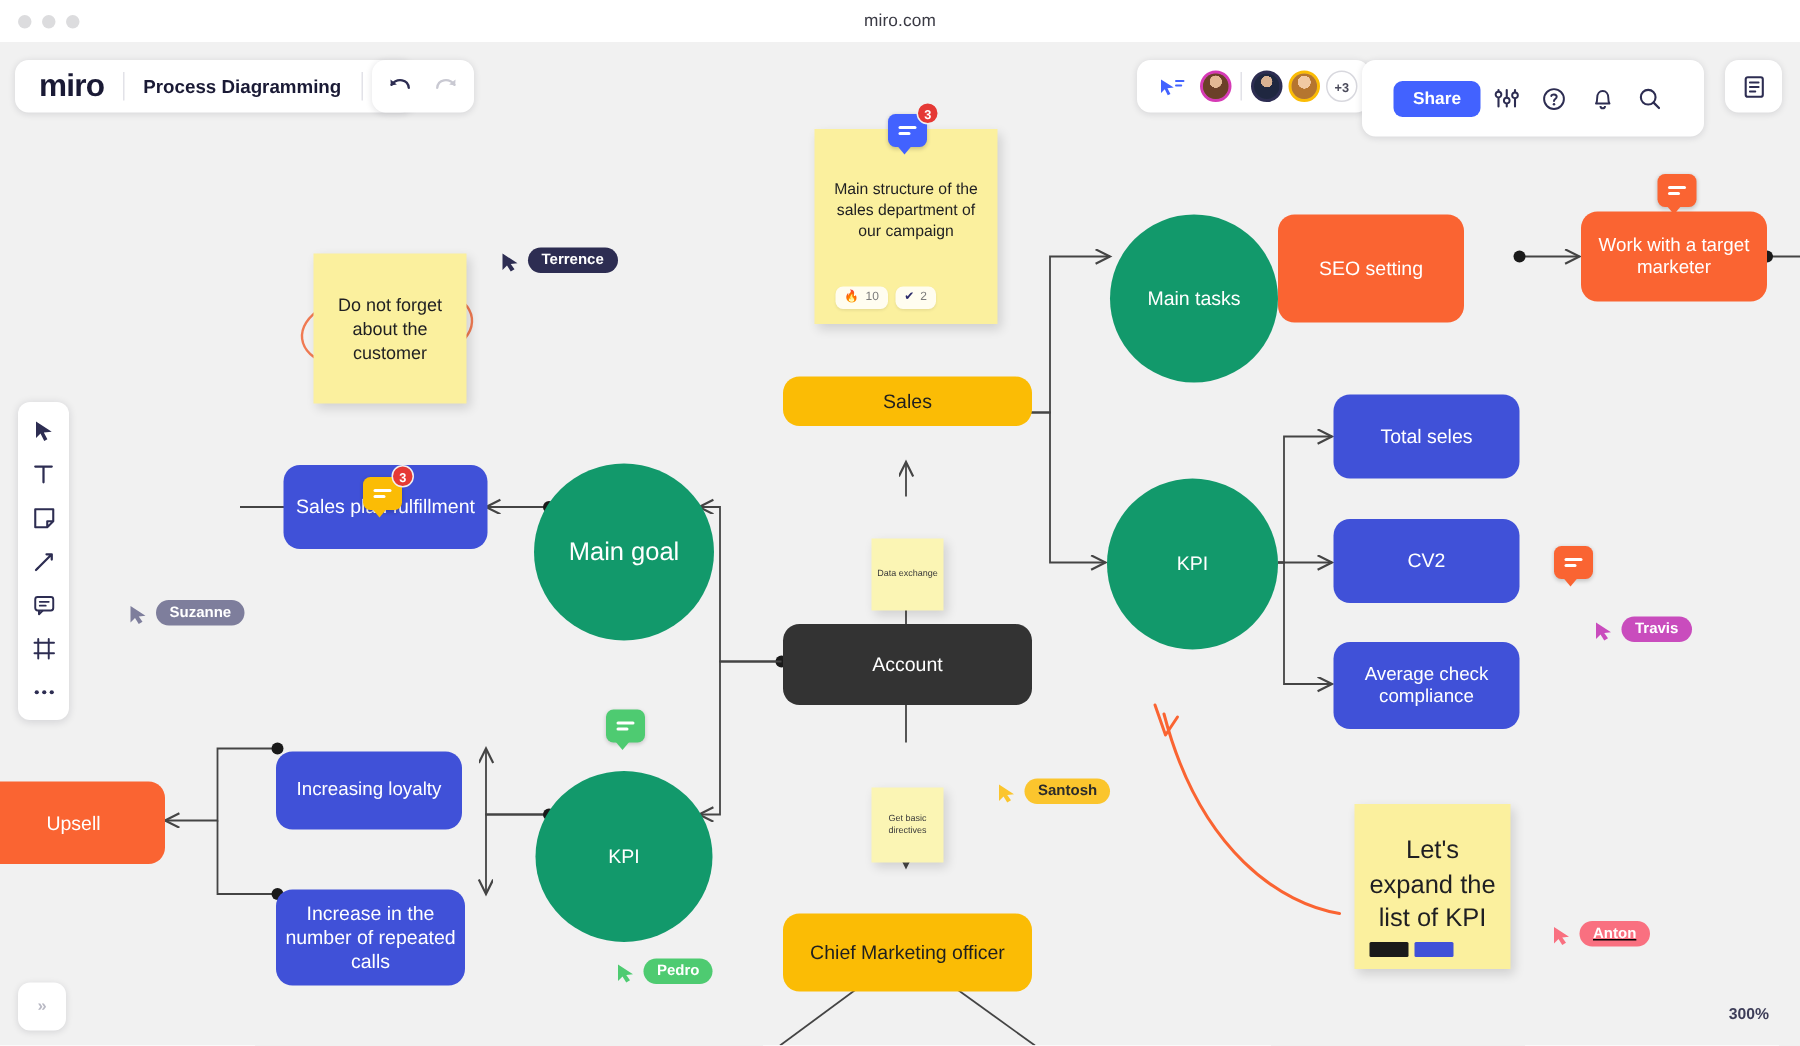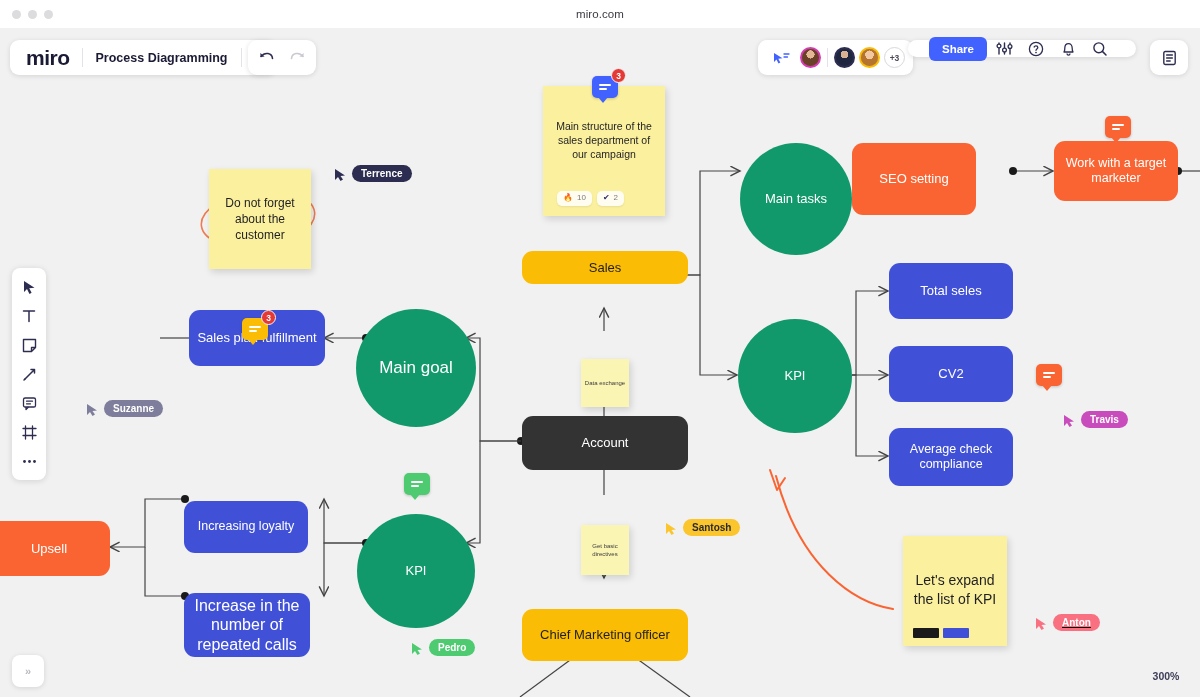--- a/index.html
+++ b/index.html
@@ -45,21 +45,21 @@
   .board-name {
     font-size: 12.5px; font-weight: 700; color: #1a1a35; padding: 0 13px;
     white-space: nowrap;
   }
   .icon-btn {
     width: 30px; height: 30px; display: flex; align-items: center; justify-content: center;
     border-radius: 6px; cursor: pointer;
   }
   #undo-bar { left: 248px; top: 12px; height: 35px; padding: 0 4px; }
   #collab-bar { right: 287px; top: 12px; height: 35px; padding: 0 8px; gap: 4px; }
-  #actions-bar { right: 64px; top: 12px; height: 17px; padding: 0 21px; gap: 2px; }
+  #actions-bar { right: 64px; top: 12px; height: 51px; padding: 0 21px; gap: 2px; }
   #panel-bar   { right: 12px; top: 12px; height: 35px; width: 38px; justify-content: center; }
 
   .avatar {
     width: 21px; height: 21px; border-radius: 50%; border: 2px solid;
     background-size: cover; position: relative; overflow: hidden;
   }
   .av-face { position: absolute; inset: 0; }
   .plus3 {
     width: 21px; height: 21px; border-radius: 50%; background: #fff;
     border: 1px solid #d8d8de; font-size: 8.5px; font-weight: 700; color: #4a4a5a;
@@ -266,21 +266,21 @@
       <span>Account</span>
     </div>
 
     <div class="node circle" style="left:357px;top:486px;width:118px;height:114px;background:#12996b;font-size:13px;">
       <span>KPI</span>
     </div>
 
     <div class="node rrect" style="left:184px;top:473px;width:124px;height:52px;background:#4051d8;font-size:12.5px;padding:0 6px;">
       <span>Increasing loyalty</span>
     </div>
-    <div class="node rrect" style="left:184px;top:565px;width:126px;height:64px;background:#4051d8;font-size:16px;padding:0 6px;">
+    <div class="node rrect" style="left:184px;top:565px;width:126px;height:64px;background:#4051d8;font-size:13px;padding:0 6px;">
       <span>Increase in the number of repeated calls</span>
     </div>
 
     <div class="node rrect" style="left:-62px;top:493px;width:172px;height:55px;background:#fa6432;font-size:13px;padding-left:50px;">
       <span>Upsell</span>
     </div>
 
     <div class="node rrect" style="left:522px;top:581px;width:166px;height:52px;background:#fbbc05;color:#1f1f1f;font-size:13px;">
       <span>Chief Marketing officer</span>
     </div>
@@ -304,21 +304,21 @@
     </div>
 
     <div class="sticky sticky-sm" style="left:581px;top:331px;width:48px;height:48px;background:#fbf5b4;">
       <span>Data exchange</span>
     </div>
 
     <div class="sticky sticky-sm" style="left:581px;top:497px;width:48px;height:50px;background:#fbf5b4;">
       <span>Get basic directives</span>
     </div>
 
-    <div class="sticky" style="left:903px;top:508px;width:104px;height:110px;background:#fbf09e;font-size:14px;padding:0 7px 2px;">
+    <div class="sticky" style="left:903px;top:508px;width:104px;height:110px;background:#fbf09e;font-size:17px;padding:0 7px 2px;">
       <span>Let's expand the list of KPI</span>
       <div class="swatches">
         <span class="swatch" style="background:#1a1a1a;"></span>
         <span class="swatch" style="background:#4051d8;"></span>
       </div>
     </div>
 
     <div class="cbadge" style="left:592px;top:48px;background:#4262ff;color:#4262ff;">
       <div class="lines">
         <i style="width:12px;background:#fff;"></i>

